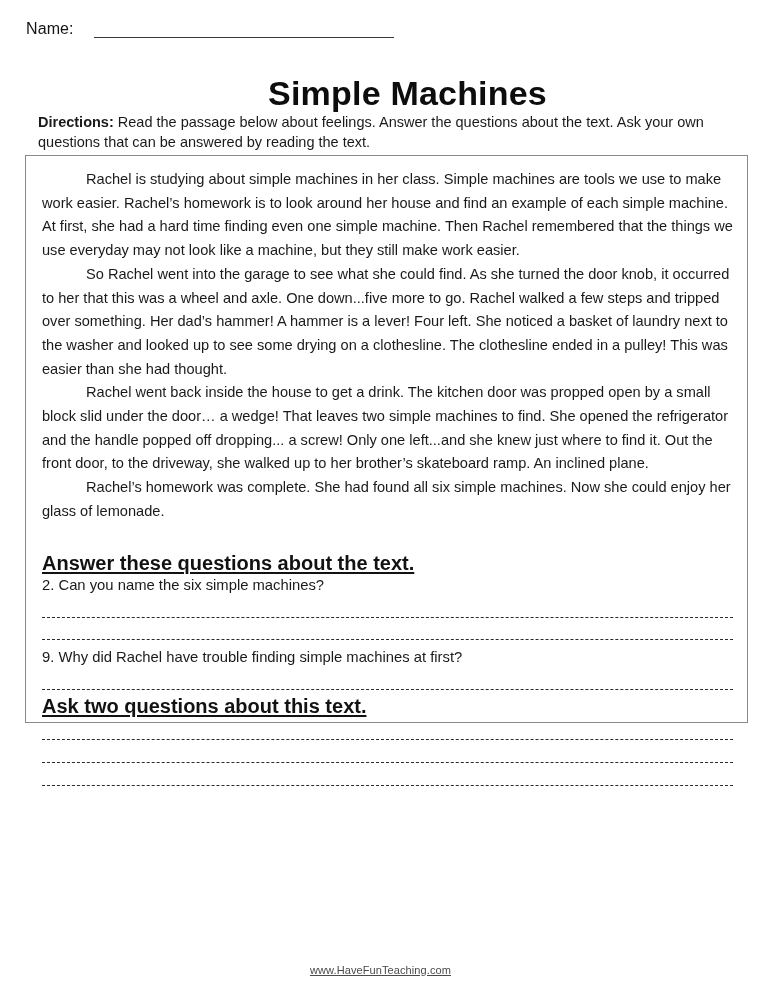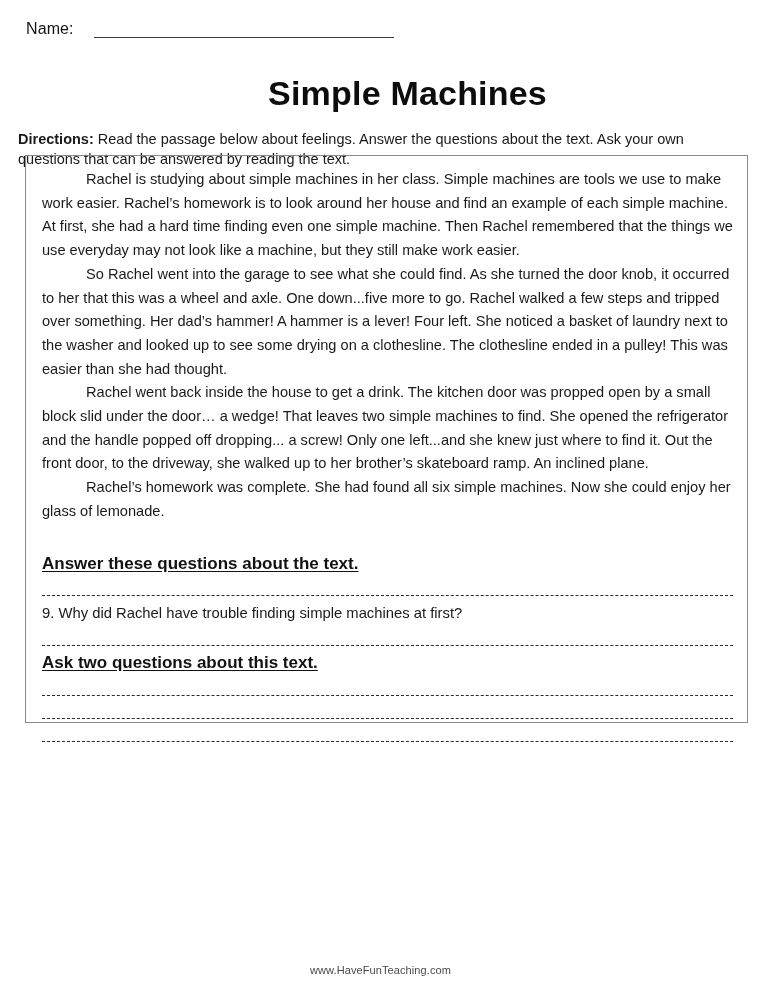--- a/index.html
+++ b/index.html
@@ -54,27 +54,26 @@
     font-weight: 700;
     letter-spacing: .2px;
     color: #0d0d0d;
     line-height: 40px;
     padding-left: 42px;
   }
 
   
   .directions {
     position: absolute;
-    left: 18px;
+    left: 38px;
     right: 26px;
     top: 113px;
     font-size: 14.5px;
     line-height: 19.5px;
     color: #1a1a1a;
-    margin-top: 17px;
   }
   .directions b { font-weight: 700; }
 
   
   .box {
     position: absolute;
     left: 25px;
     top: 155px;
     width: 723px;
     height: 568px;
@@ -94,21 +93,21 @@
     margin: 0;
     font-size: 14.6px;
     line-height: 23.7px;
     text-indent: 44px;
     color: #1a1a1a;
     text-align: left;
   }
 
   
   .section-heading {
-    font-size: 17px;
+    font-size: 20px;
     font-weight: 700;
     line-height: 21px;
     text-decoration: underline;
     text-underline-offset: 2px;
     color: #121212;
     margin: 0;
   }
   .answers-heading { margin-top: 29px; }
   .ask-heading { }
 
@@ -139,20 +138,21 @@
   .footer {
     position: absolute;
     left: 0;
     right: 12px;
     top: 963px;
     text-align: center;
     font-size: 11px;
     line-height: 14px;
     color: #4a4a4a;
     letter-spacing: .1px;
+    text-decoration: underline;
   }
 </style>
 </head>
 <body>
 
 <div class="page">
 
   <div class="name-row">
     <span class="name-label">Name:</span>
     <span class="name-blank"></span>
@@ -170,20 +170,24 @@
       <div class="passage">
         <p>Rachel is studying about simple machines in her class. Simple machines are tools we use to make work easier. Rachel’s homework is to look around her house and find an example of each simple machine. At first, she had a hard time finding even one simple machine. Then Rachel remembered that the things we use everyday may not look like a machine, but they still make work easier.</p>
         <p>So Rachel went into the garage to see what she could find. As she turned the door knob, it occurred to her that this was a wheel and axle. One down...five more to go. Rachel walked a few steps and tripped over something. Her dad’s hammer! A hammer is a lever! Four left. She noticed a basket of laundry next to the washer and looked up to see some drying on a clothesline. The clothesline ended in a pulley! This was easier than she had thought.</p>
         <p>Rachel went back inside the house to get a drink. The kitchen door was propped open by a small block slid under the door… a wedge! That leaves two simple machines to find. She opened the refrigerator and the handle popped off dropping... a screw! Only one left...and she knew just where to find it. Out the front door, to the driveway, she walked up to her brother’s skateboard ramp. An inclined plane.</p>
         <p>Rachel’s homework was complete. She had found all six simple machines. Now she could enjoy her glass of lemonade.</p>
       </div>
 
       <div class="section-heading answers-heading">Answer these questions about the text.</div>
 
 
+      <div class="q-block">
+        <div class="question">2. Can you name the six simple machines?</div>
+        <div class="answer-line"></div>
+      </div>
 
       <div class="q-block">
         <div class="answer-line"></div>
       </div>
 
       <div class="q-block">
         <div class="question">9. Why did Rachel have trouble finding simple machines at first?</div>
         <div class="answer-line"></div>
       </div>
 

